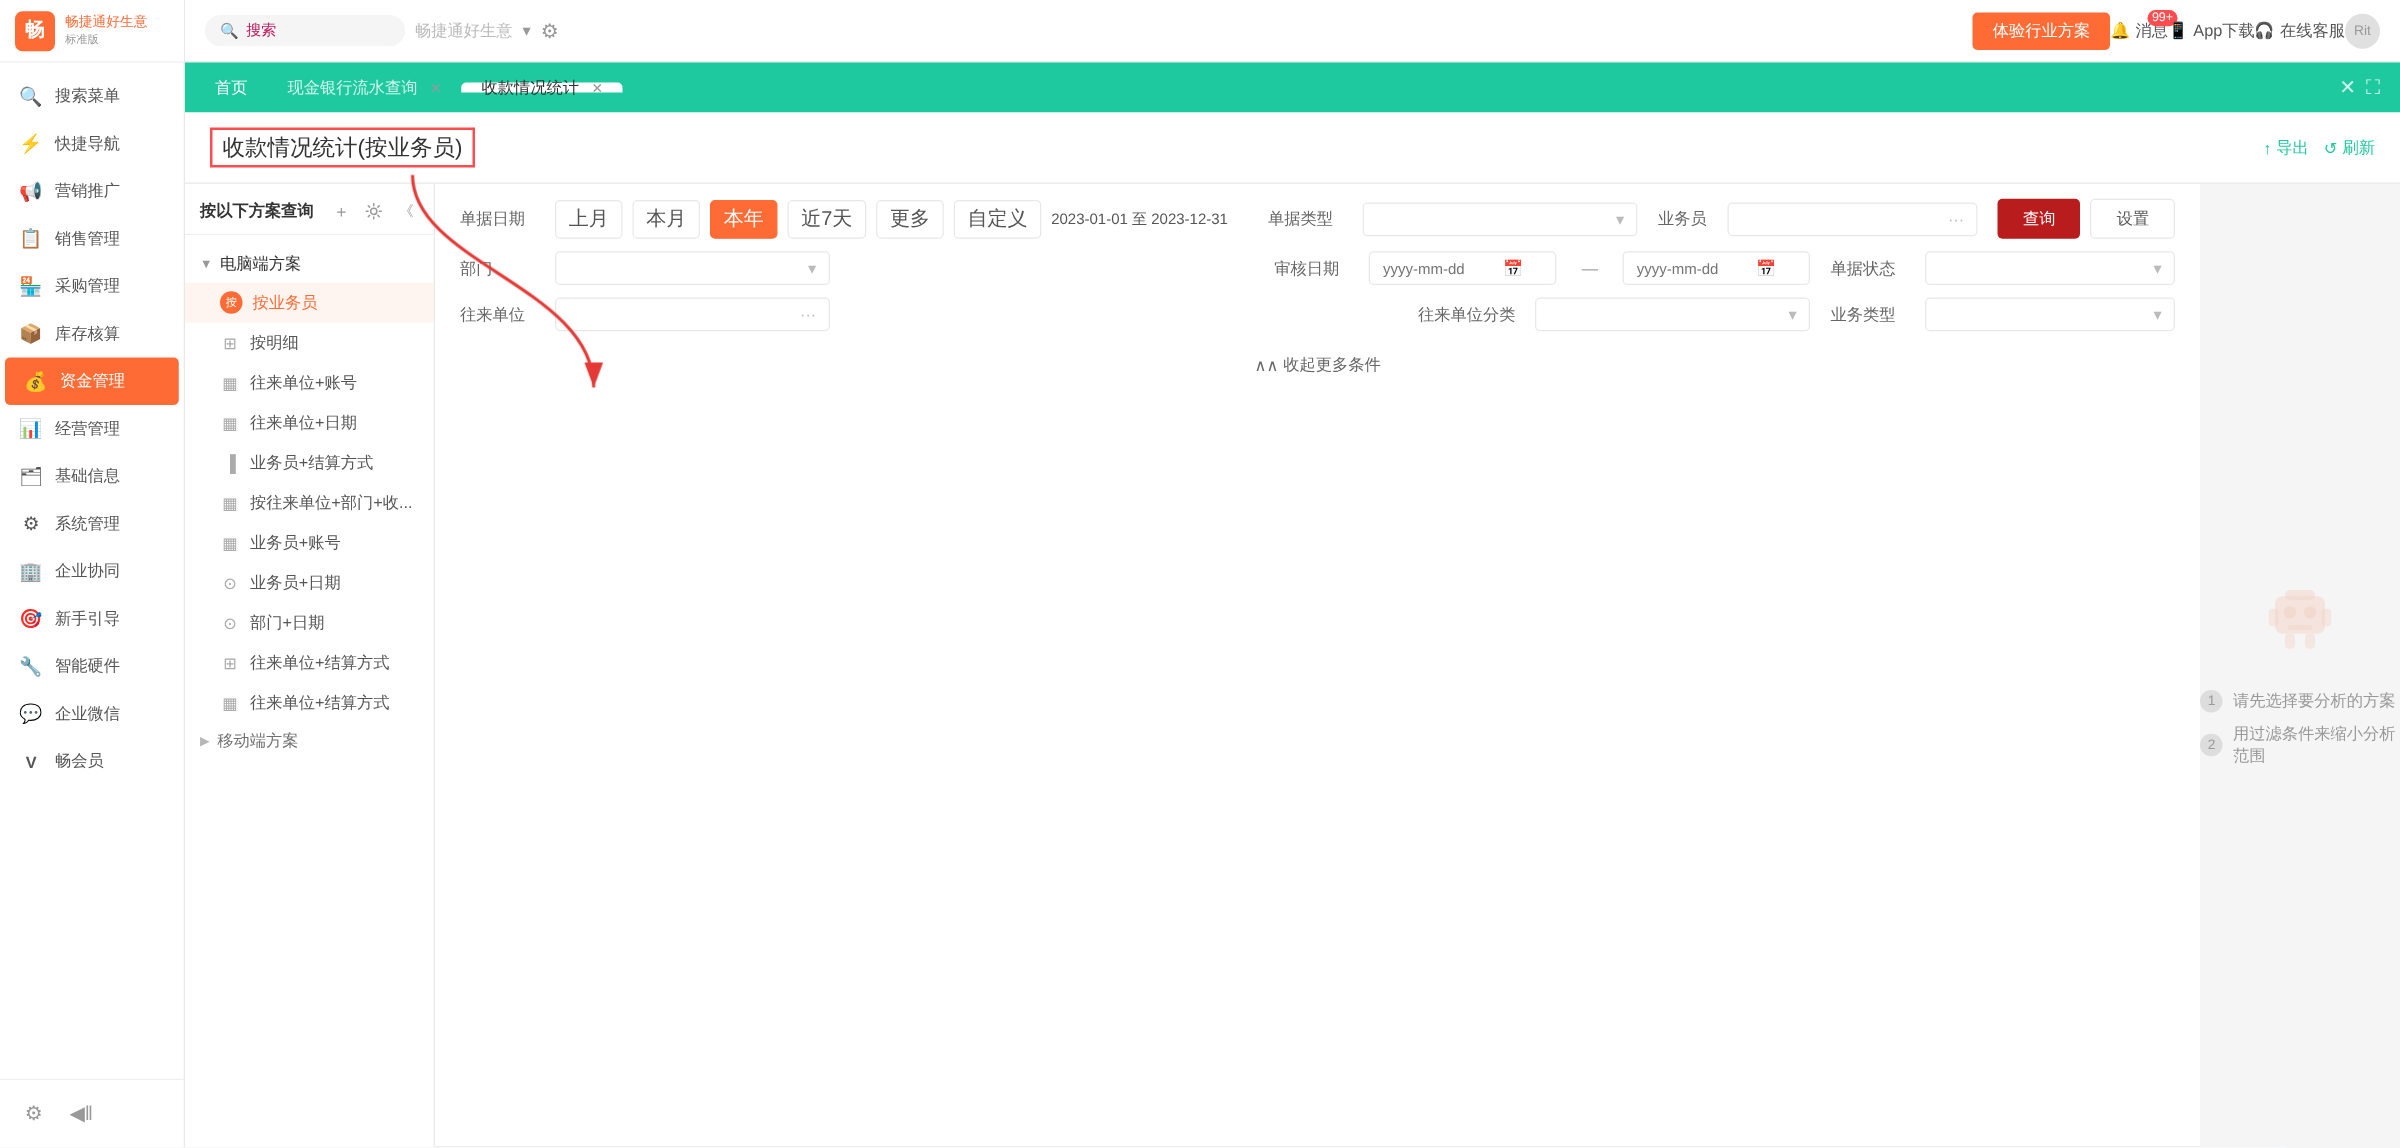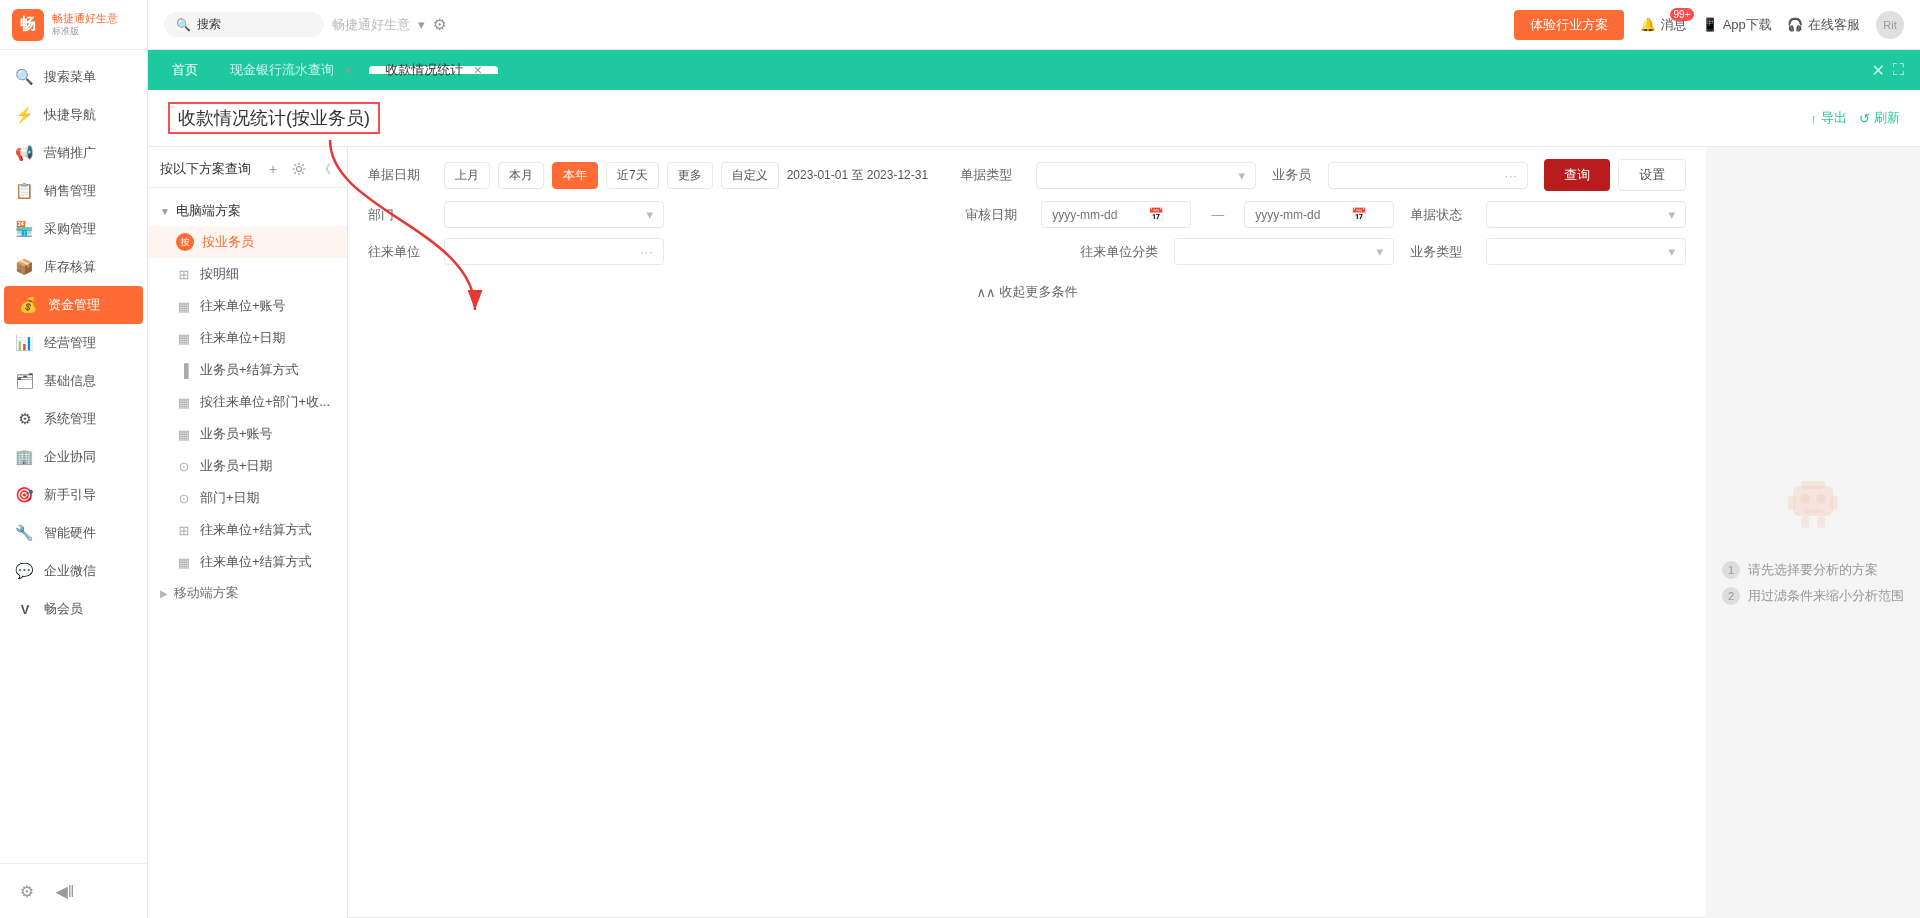--- a/index.html
+++ b/index.html
@@ -18,21 +18,21 @@
     .sidebar-footer { padding: 12px; display: flex; gap: 8px; border-top: 1px solid #f0f0f0; }
     .footer-btn { width: 30px; height: 30px; display: flex; align-items: center; justify-content: center; cursor: pointer; color: #999; font-size: 16px; }
 
     
     .main { flex: 1; display: flex; flex-direction: column; overflow: hidden; }
 
     
     .topbar { height: 50px; background: #fff; display: flex; align-items: center; padding: 0 16px; border-bottom: 1px solid #e8e8e8; gap: 12px; }
     .topbar-left { display: flex; align-items: center; gap: 8px; flex: 1; }
     .topbar-search { display: flex; align-items: center; background: #f5f5f5; border-radius: 16px; padding: 4px 12px; gap: 6px; color: #999; font-size: 12px; min-width: 160px; }
-    .topbar-right { display: flex; align-items: center; gap: 16px; }
+    .topbar-right { display: flex; align-items: center; }
     .topbar-btn { padding: 6px 16px; background: #ff6b35; color: white; border: none; border-radius: 4px; cursor: pointer; font-size: 13px; }
     .notification { position: relative; cursor: pointer; display: flex; align-items: center; gap: 4px; color: #555; font-size: 13px; }
     .badge { background: #ff4d4f; color: white; font-size: 10px; border-radius: 8px; padding: 1px 4px; position: absolute; top: -8px; right: -8px; }
     .user-avatar { width: 28px; height: 28px; background: #e0e0e0; border-radius: 50%; }
 
     
     .tabbar { height: 40px; background: #1ec9a0; display: flex; align-items: center; padding: 16px 8px; gap: 0; }
     .tab { display: flex; align-items: center; padding: 0 16px; height: 100%; cursor: pointer; color: rgba(255,255,255,0.8); font-size: 13px; gap: 6px; position: relative; }
     .tab.home { color: white; font-weight: 500; }
     .tab.active { background: white; color: #333; border-radius: 4px 4px 0 0; }
@@ -50,21 +50,21 @@
     .page-header-actions { display: flex; align-items: center; gap: 12px; }
     .export-btn { display: flex; align-items: center; gap: 4px; color: #1ec9a0; cursor: pointer; font-size: 13px; }
     .refresh-btn { display: flex; align-items: center; gap: 4px; color: #1ec9a0; cursor: pointer; font-size: 13px; }
 
     
     .content-layout { flex: 1; display: flex; overflow: hidden; }
 
     
     .left-panel { width: 200px; background: white; border-right: 1px solid #e8e8e8; display: flex; flex-direction: column; flex-shrink: 0; }
     .left-panel-header { padding: 12px 12px 8px; display: flex; align-items: center; justify-content: space-between; border-bottom: 1px solid #f0f0f0; }
-    .left-panel-title { font-size: 13px; color: #333; font-weight: 400; }
+    .left-panel-title { font-size: 13px; color: #333; font-weight: 700; }
     .left-panel-actions { display: flex; align-items: center; gap: 6px; }
     .lp-action-btn { width: 20px; height: 20px; display: flex; align-items: center; justify-content: center; cursor: pointer; color: #999; font-size: 14px; border-radius: 3px; }
     .tree-container { flex: 1; overflow-y: auto; padding: 8px 0; }
     .tree-group { }
     .tree-group-header { display: flex; align-items: center; padding: 6px 12px; cursor: pointer; font-size: 13px; color: #333; gap: 6px; }
     .tree-item { display: flex; align-items: center; padding: 7px 12px 7px 28px; cursor: pointer; font-size: 13px; color: #555; gap: 8px; }
     .tree-item.active { color: #ff6b35; background: #fff5f0; }
     .tree-item-icon { width: 16px; height: 16px; display: flex; align-items: center; justify-content: center; flex-shrink: 0; }
     .tree-icon-circle { width: 18px; height: 18px; border-radius: 50%; background: #ff6b35; display: flex; align-items: center; justify-content: center; color: white; font-size: 9px; flex-shrink: 0; }
     .chevron-icon { font-size: 10px; color: #999; }
@@ -72,21 +72,21 @@
 
     
     .right-panel { flex: 1; display: flex; flex-direction: row; overflow: hidden; }
 
     
     .filter-area { background: white; padding: 12px 20px; border-bottom: 1px solid #e8e8e8; }
     .filter-row { display: flex; align-items: center; gap: 16px; margin-bottom: 10px; }
     .filter-row:last-child { margin-bottom: 0; }
     .filter-label { color: #666; font-size: 13px; min-width: 60px; flex-shrink: 0; }
     .filter-date-group { display: flex; align-items: center; gap: 8px; }
-    .date-btn { padding: 4px 10px; border: 1px solid #e8e8e8; border-radius: 4px; background: white; cursor: pointer; font-size: 12px; color: #555; }
+    .date-btn { padding: 4px 10px; border: 1px solid #e8e8e8; border-radius: 4px; background: white; cursor: pointer; font-size: 16px; color: #555; }
     .date-btn.active { background: #ff6b35; color: white; border-color: #ff6b35; }
     .date-range { font-size: 12px; color: #555; }
     .filter-select { display: flex; align-items: center; border: 1px solid #e8e8e8; border-radius: 4px; padding: 5px 10px; min-width: 200px; cursor: pointer; background: white; justify-content: space-between; font-size: 13px; color: #999; }
     .filter-date-input { display: flex; align-items: center; border: 1px solid #e8e8e8; border-radius: 4px; padding: 5px 10px; min-width: 150px; background: white; gap: 6px; }
     .filter-date-input input { border: none; outline: none; font-size: 12px; color: #bbb; background: transparent; width: 90px; }
     .date-separator { color: #999; margin: 0 4px; }
     .filter-btn { padding: 6px 20px; background: #b91c1c; color: white; border: none; border-radius: 4px; cursor: pointer; font-size: 13px; }
     .set-btn { padding: 6px 20px; background: white; color: #555; border: 1px solid #e8e8e8; border-radius: 4px; cursor: pointer; font-size: 13px; }
     .filter-row-actions { margin-left: auto; display: flex; gap: 8px; }
     .collapse-btn { display: flex; align-items: center; gap: 4px; color: #666; cursor: pointer; font-size: 13px; justify-content: center; padding: 8px 0; }
@@ -179,21 +179,21 @@
     <div class="footer-btn">◀‖</div>
   </div>
 </div>
 
 <div class="main">
 
   <div class="topbar">
     <div class="topbar-left">
       <div class="topbar-search">
         <span>🔍</span>
-        <span style="color:#404040;font-size:12px;">搜索</span>
+        <span style="color:#be185d;font-size:12px;">搜索</span>
       </div>
       <span style="color:#bbb;font-size:13px;">畅捷通好生意</span>
       <span style="color:#999;cursor:pointer;">▾</span>
       <span style="color:#999;cursor:pointer;font-size:16px;">⚙</span>
     </div>
     <div class="topbar-right">
       <button class="topbar-btn">体验行业方案</button>
       <div class="notification">
         <span>🔔</span>
         <span>消息</span>

